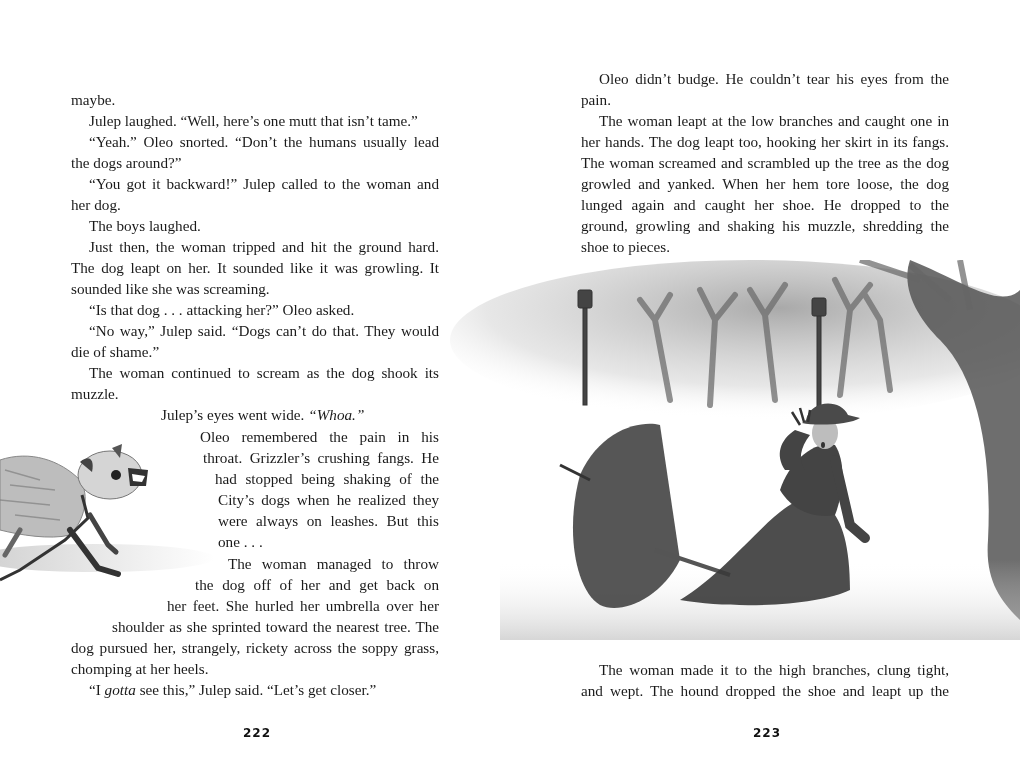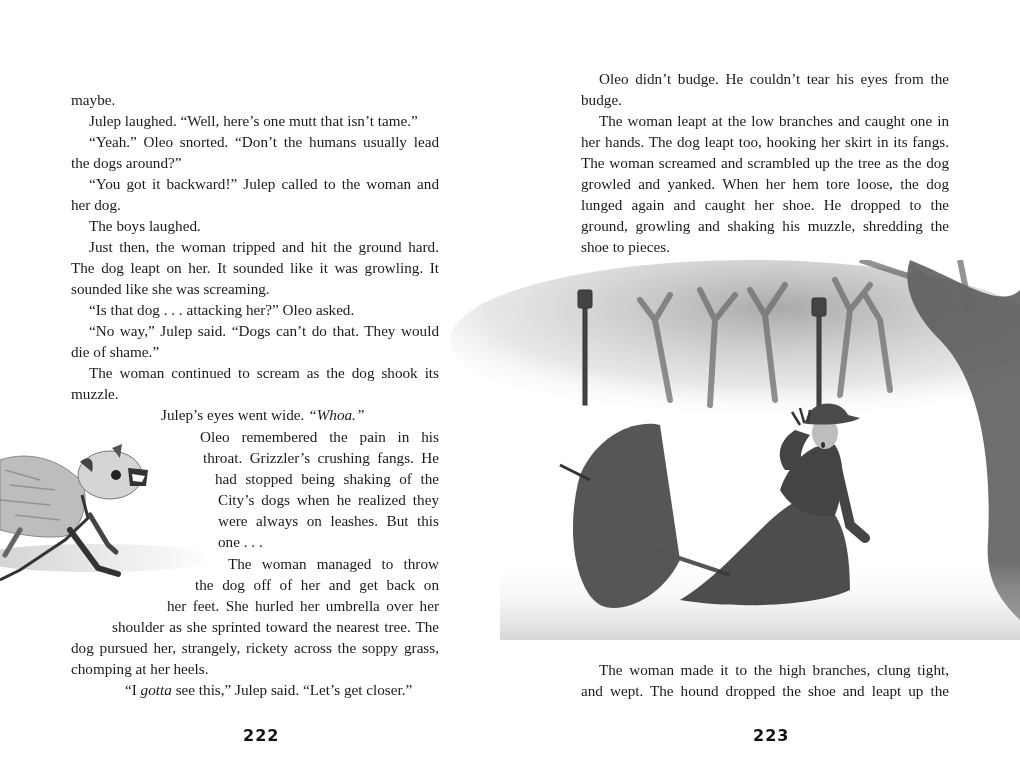--- a/index.html
+++ b/index.html
@@ -18,21 +18,21 @@
       line-height: 21px;
       white-space: nowrap;
       text-align: justify;
       text-align-last: justify;
     }
     .line.last { text-align-last: left; }
 
     .folio {
       position: absolute; top: 726px;
       font-family: "DejaVu Sans", sans-serif;
-      font-weight: bold; font-size: 16px; letter-spacing: 1px;
+      font-weight: bold; font-size: 12px; letter-spacing: 1px;
       color: #111;
     }
 
     .illus { position: absolute; }
     .illus svg { display: block; }
   </style>
 </head>
 <body>
 
 <div class="page page-left">
@@ -95,31 +95,31 @@
   <div class="line" style="left:215px; top:468px; width:224px;">had stopped being shaking of the</div>
   <div class="line" style="left:218px; top:489px; width:221px;">City’s dogs when he realized they</div>
   <div class="line" style="left:218px; top:510px; width:221px;">were always on leashes. But this</div>
   <div class="line last" style="left:218px; top:531px; width:221px;">one . . .</div>
   <div class="line" style="left:228px; top:553px; width:211px;">The woman managed to throw</div>
   <div class="line" style="left:195px; top:574px; width:244px;">the dog off of her and get back on</div>
   <div class="line" style="left:167px; top:595px; width:272px;">her feet. She hurled her umbrella over her</div>
   <div class="line" style="left:112px; top:616px; width:327px;">shoulder as she sprinted toward the nearest tree. The</div>
   <div class="line" style="left:71px; top:637px; width:368px;">dog pursued her, strangely, rickety across the soppy grass,</div>
   <div class="line last" style="left:71px; top:658px; width:368px;">chomping at her heels.</div>
-  <div class="line last" style="left:89px; top:679px; width:350px;margin-left:36px;">
+  <div class="line last" style="left:89px; top:679px; width:350px;">
     <span>“I </span><em>gotta</em><span> see this,” Julep said. “Let’s get closer.”</span>
   </div>
 
   <div class="folio" style="left:243px;">222</div>
 </div>
 
 <div class="page page-right">
 
   <div class="line" style="left:89px; top:68px; width:350px;">Oleo didn’t budge. He couldn’t tear his eyes from the</div>
-  <div class="line last" style="left:71px; top:89px; width:368px;">budge.</div>
+  <div class="line last" style="left:71px; top:89px; width:368px;">pain.</div>
   <div class="line" style="left:89px; top:110px; width:350px;">The woman leapt at the low branches and caught one in</div>
   <div class="line" style="left:71px; top:131px; width:368px;">her hands. The dog leapt too, hooking her skirt in its fangs.</div>
   <div class="line" style="left:71px; top:152px; width:368px;">The woman screamed and scrambled up the tree as the dog</div>
   <div class="line" style="left:71px; top:173px; width:368px;">growled and yanked. When her hem tore loose, the dog</div>
   <div class="line" style="left:71px; top:194px; width:368px;">lunged again and caught her shoe. He dropped to the</div>
   <div class="line" style="left:71px; top:215px; width:368px;">ground, growling and shaking his muzzle, shredding the</div>
   <div class="line last" style="left:71px; top:236px; width:368px;">shoe to pieces.</div>
 
   <div class="illus" style="left:-70px; top:260px; width:580px; height:390px;">
     <svg width="580" height="390" viewBox="0 0 580 390">

